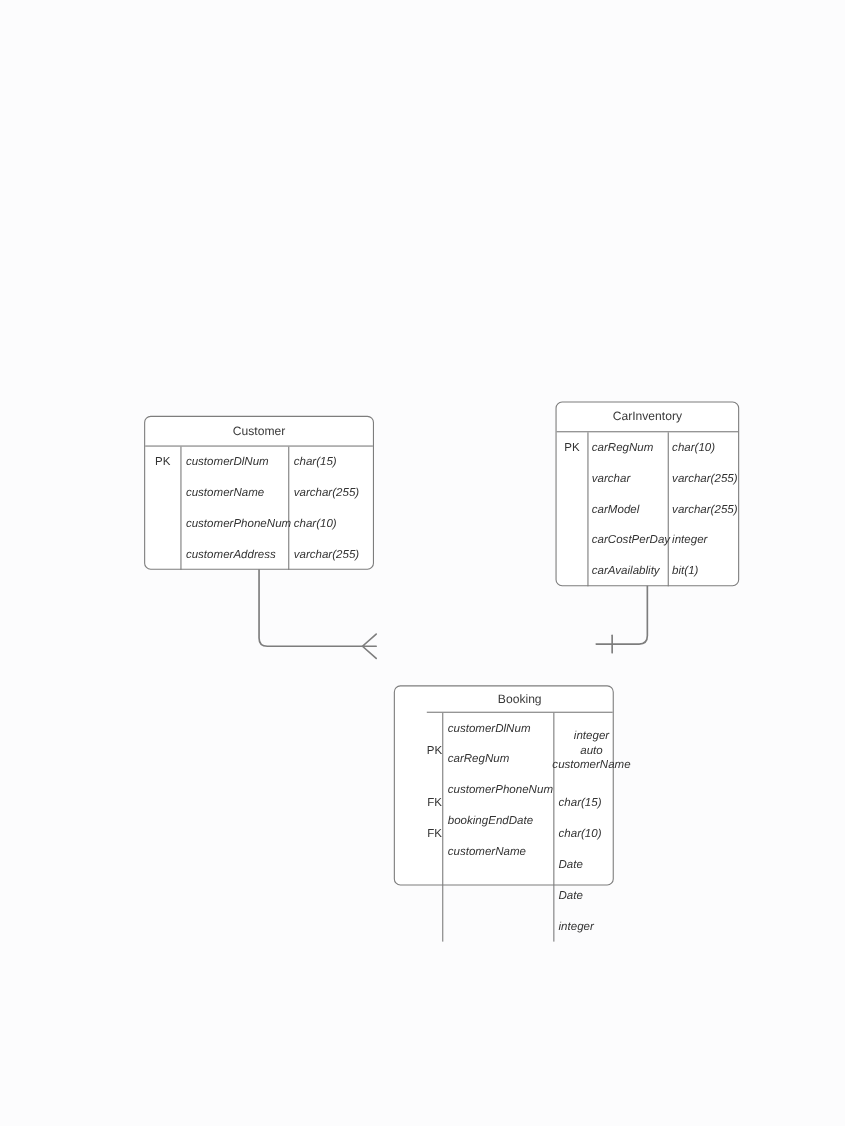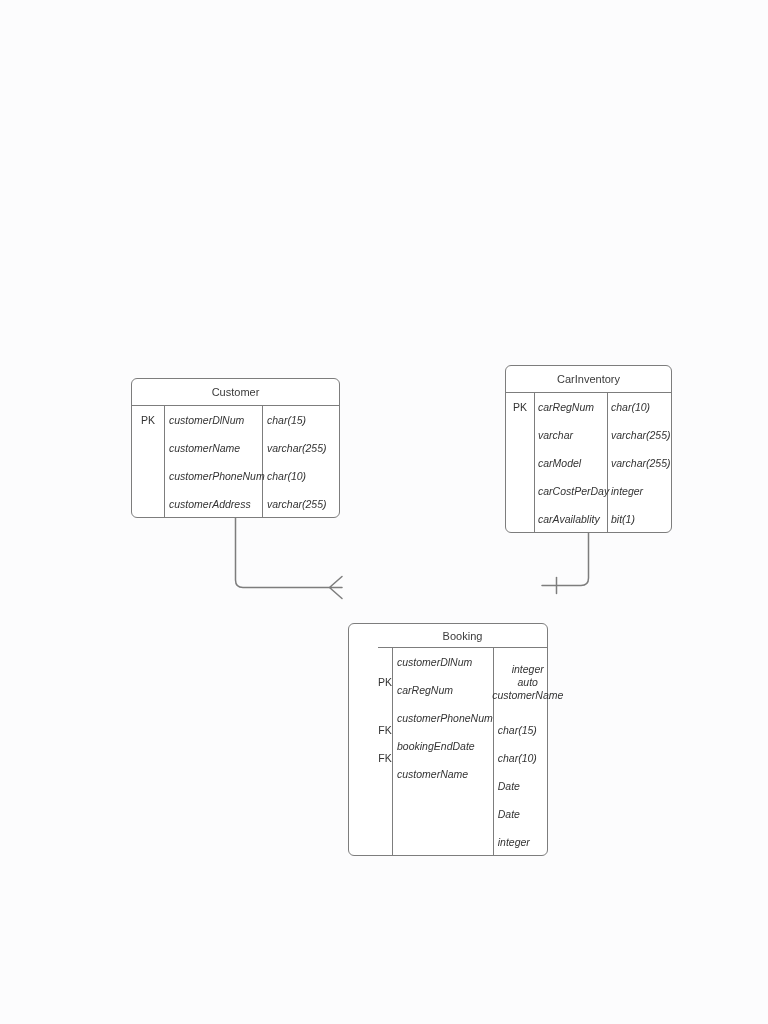--- a/index.html
+++ b/index.html
@@ -61,21 +61,21 @@
 
   
   #entity-carinventory { left: 505px; top: 317px; width: 167px; height: 168px; }
   #entity-carinventory .entity-title { height: 27px; }
   #entity-carinventory .keycol  { width: 29px; }
   #entity-carinventory .namecol { width: 73px; }
   #entity-carinventory .typecol { width: 62px; }
   #entity-carinventory .namecol .cell, #entity-carinventory .typecol .cell { padding-left: 3px; }
 
   
-  #entity-booking { left: 348px; top: 575px; width: 200px; height: 233px; padding-left: 29px; }
+  #entity-booking { left: 358px; top: 575px; width: 200px; height: 182px; padding-left: 29px; }
   #entity-booking .entity-title { height: 24px; }
   #entity-booking .keycol  { width: 28px; }
   #entity-booking .namecol { width: 105px; }
   #entity-booking .typecol { width: 64px; }
 </style>
 </head>
 <body>
 
 <div class="canvas">
 

